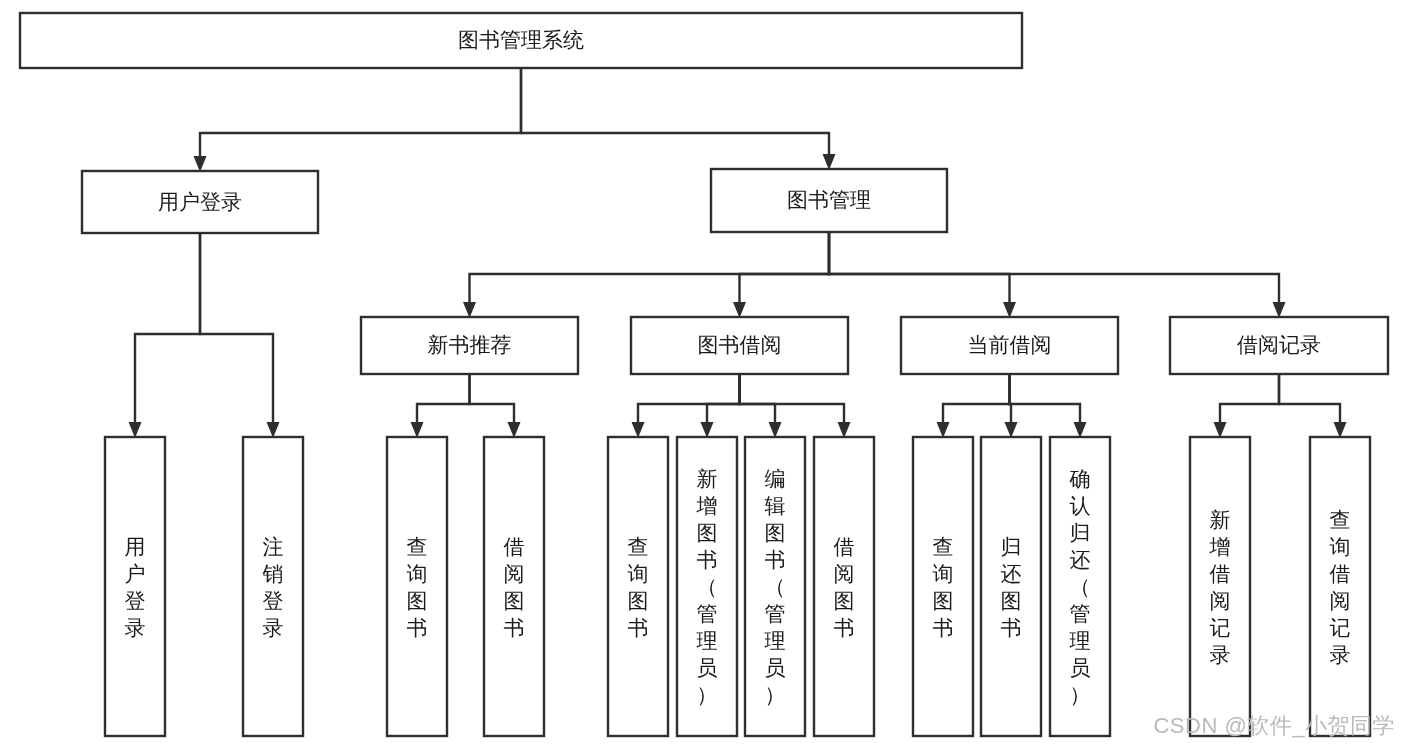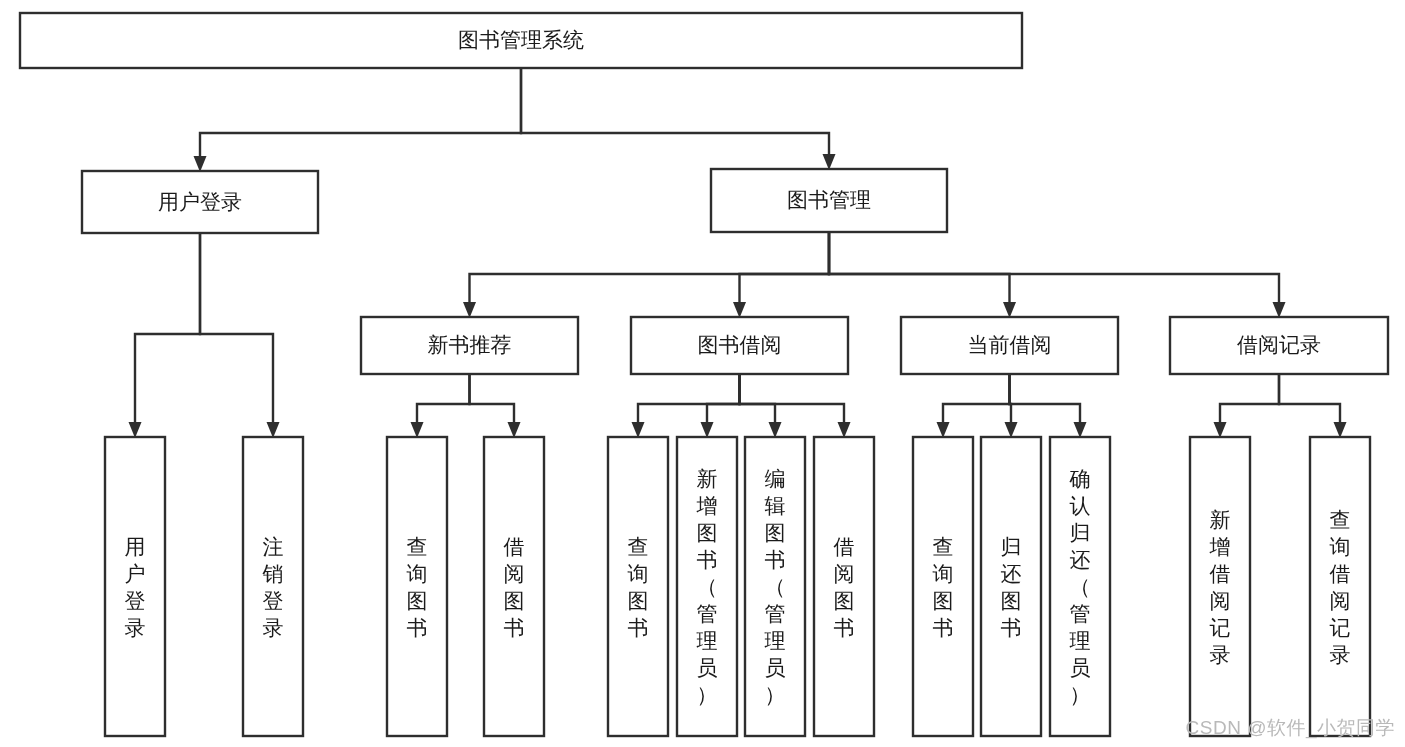--- a/index.html
+++ b/index.html
@@ -54,21 +54,21 @@
   }
   .arrow-head {
     fill: #2e2e2e;
     stroke: none;
   }
   .watermark {
     position: absolute;
     right: 10px;
     bottom: 6px;
     font-family: "Liberation Sans", "DejaVu Sans", sans-serif;
-    font-size: 19px;
+    font-size: 22px;
     color: #b9b9b9;
     letter-spacing: 0.5px;
     user-select: none;
     white-space: nowrap;
   }
 </style>
 </head>
 <body>
 
 <div id="diagram-root">

